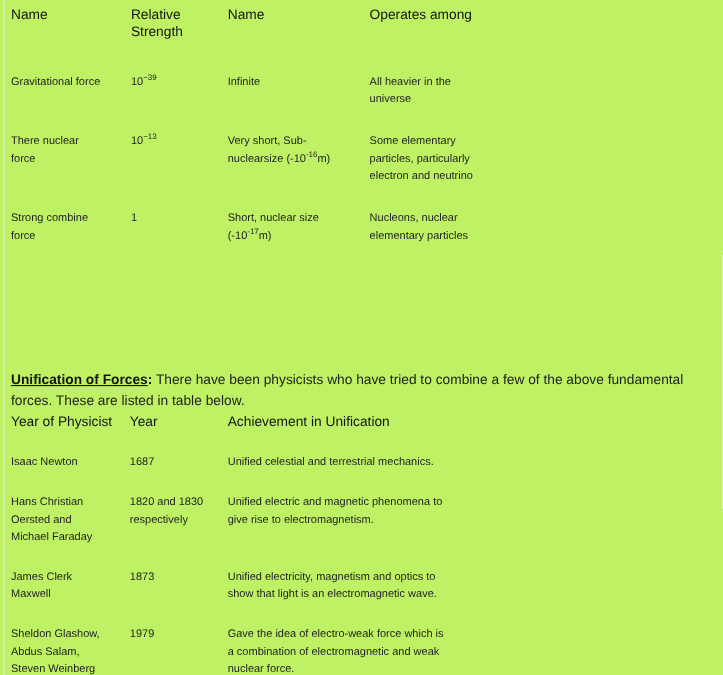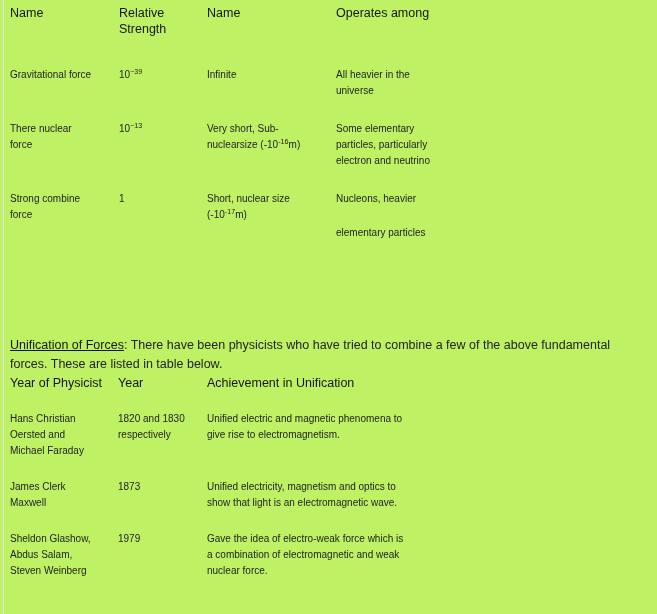--- a/index.html
+++ b/index.html
@@ -76,33 +76,33 @@
   #para {
     position: absolute;
     left: 10px;
     top: 323px;
     width: 641px;
     font-size: 12.5px;
     line-height: 19px;
     color: #222222;
   }
   #para .lead {
-    font-weight: normal;
+    font-weight: bold;
     color: #141414;
   }
   #para .lead .u { text-decoration: underline; }
   
   #unif-table { position: absolute; left: 10px; top: 375px; width: 640px; }
   #unif-table col.u1 { width: 108px; }
   #unif-table col.u2 { width: 89px; }
   #unif-table col.u3 { width: 443px; }
   #unif-table tr.row td { padding-top: 20px; }
   #unif-table tr.row.first td { padding-top: 22px; }
   .nowrapcell { white-space: nowrap; }
-  .spaced-line { display: block; margin-top: 18px; }
+  .spaced-line { display: block; }
 </style>
 </head>
 <body>
 
 <div id="page">
 
   <div id="left-rule"></div>
 
   <table id="forces-table" class="tbl">
     <colgroup>
@@ -154,21 +154,21 @@
         <td class="cell">
           <span>Strong combine</span><br>
           <span>force</span>
         </td>
         <td class="cell"><span>1</span><sup></sup></td>
         <td class="cell">
           <span>Short, nuclear size</span><br>
           <span><span>(-10</span><sup>-17</sup><span>m)</span></span>
         </td>
         <td class="cell">
-          <span>Nucleons, heavier</span>
+          <span>Nucleons, nuclear</span>
           <span class="spaced-line">elementary particles</span>
         </td>
       </tr>
     </tbody>
   </table>
 
   <p id="para"><span class="lead"><span class="u">Unification of Forces</span><span>:</span></span><span> There have been physicists who have tried to combine a few of the above fundamental forces. These are listed in table below.</span></p>
 
   <table id="unif-table" class="tbl">
     <colgroup>
@@ -176,20 +176,25 @@
         <col class="u2">
         <col class="u3">
     </colgroup>
     <tbody>
       <tr class="hdr">
         <td>Year of Physicist</td>
         <td>Year</td>
         <td>Achievement in Unification</td>
       </tr>
 
+      <tr class="row first">
+        <td class="cell">Isaac Newton</td>
+        <td class="cell">1687</td>
+        <td class="cell">Unified celestial and terrestrial mechanics.</td>
+      </tr>
 
       <tr class="row">
         <td class="cell">
           <span>Hans Christian</span><br>
           <span>Oersted and</span><br>
           <span>Michael Faraday</span>
         </td>
         <td class="cell nowrapcell">
           <span>1820 and 1830</span><br>
           <span>respectively</span>

